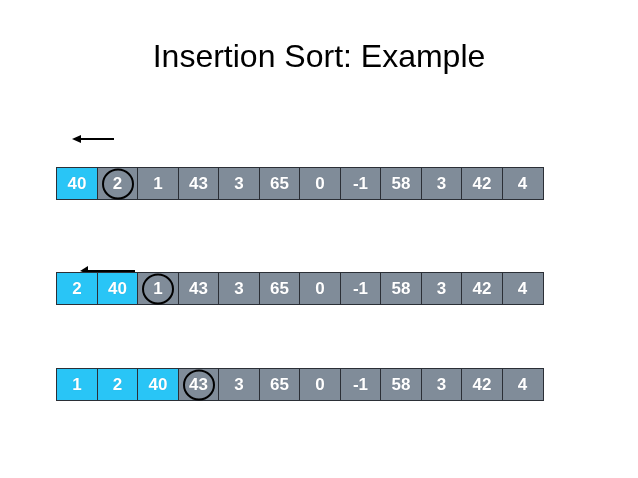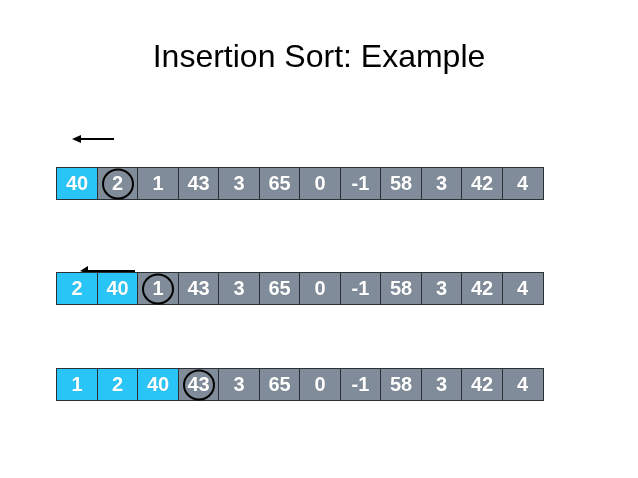--- a/index.html
+++ b/index.html
@@ -61,21 +61,21 @@
     justify-content: center;
     background: #808c99;
   }
   .cell:first-child {
     margin-left: 0;
   }
   .cell.sorted {
     background: #29c5f6;
   }
   .cell-value {
-    font-size: 20px;
+    font-size: 17px;
     font-weight: bold;
     color: #ffffff;
     line-height: 17px;
     position: relative;
     z-index: 2;
     text-shadow: 0 0 1px rgba(0,0,0,0.15);
   }
   .marker-circle {
     position: absolute;
     left: 50%;

